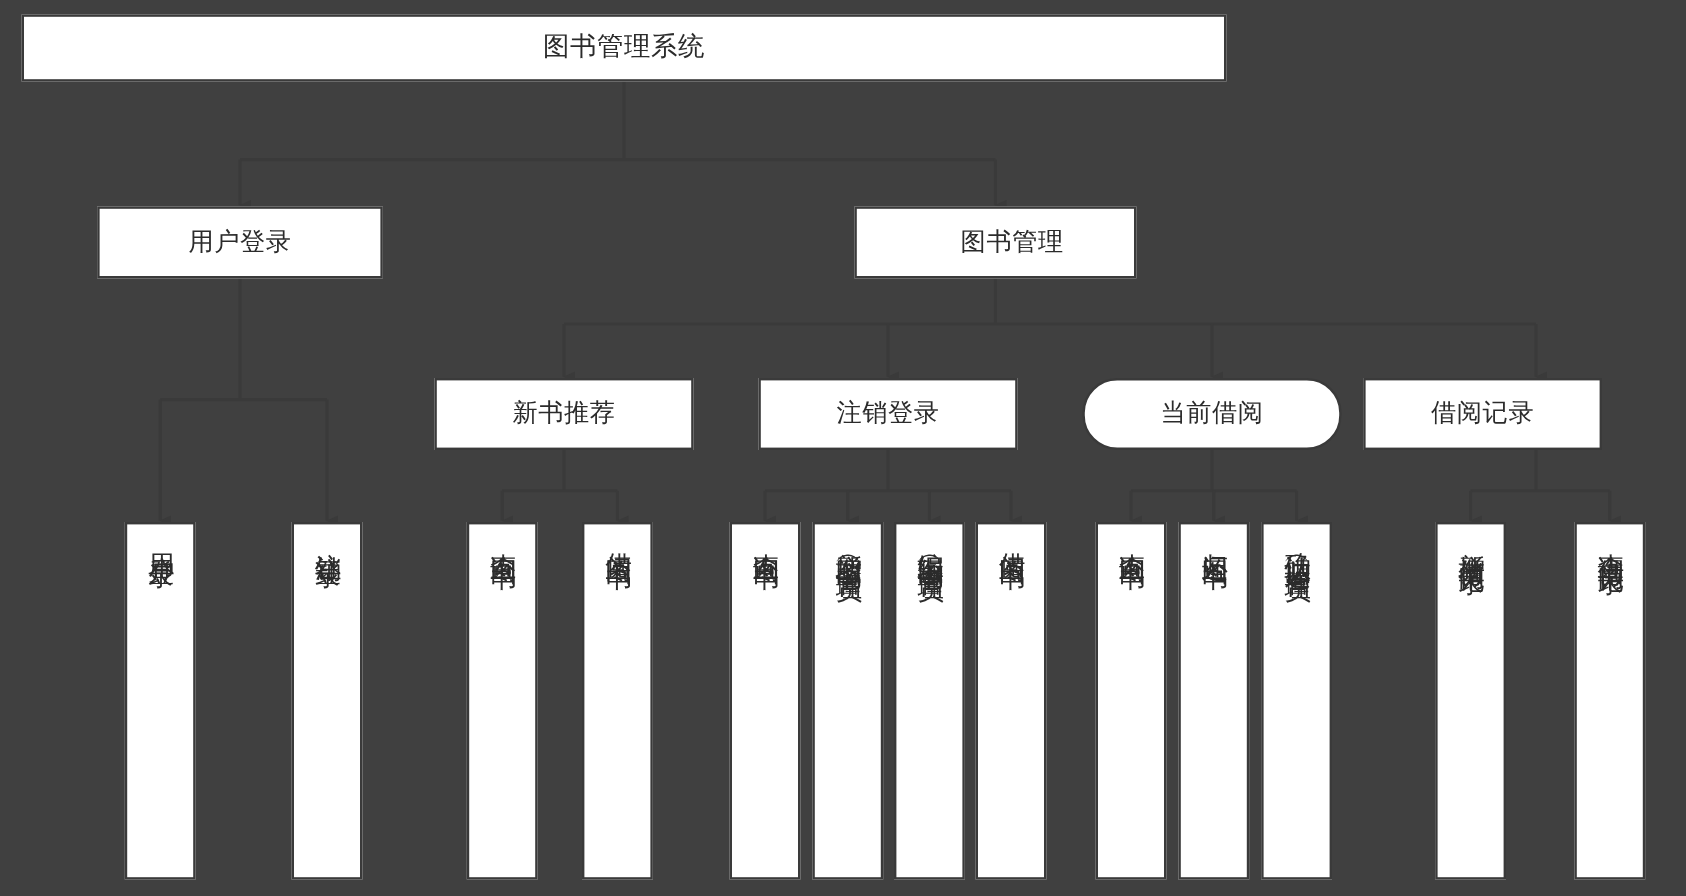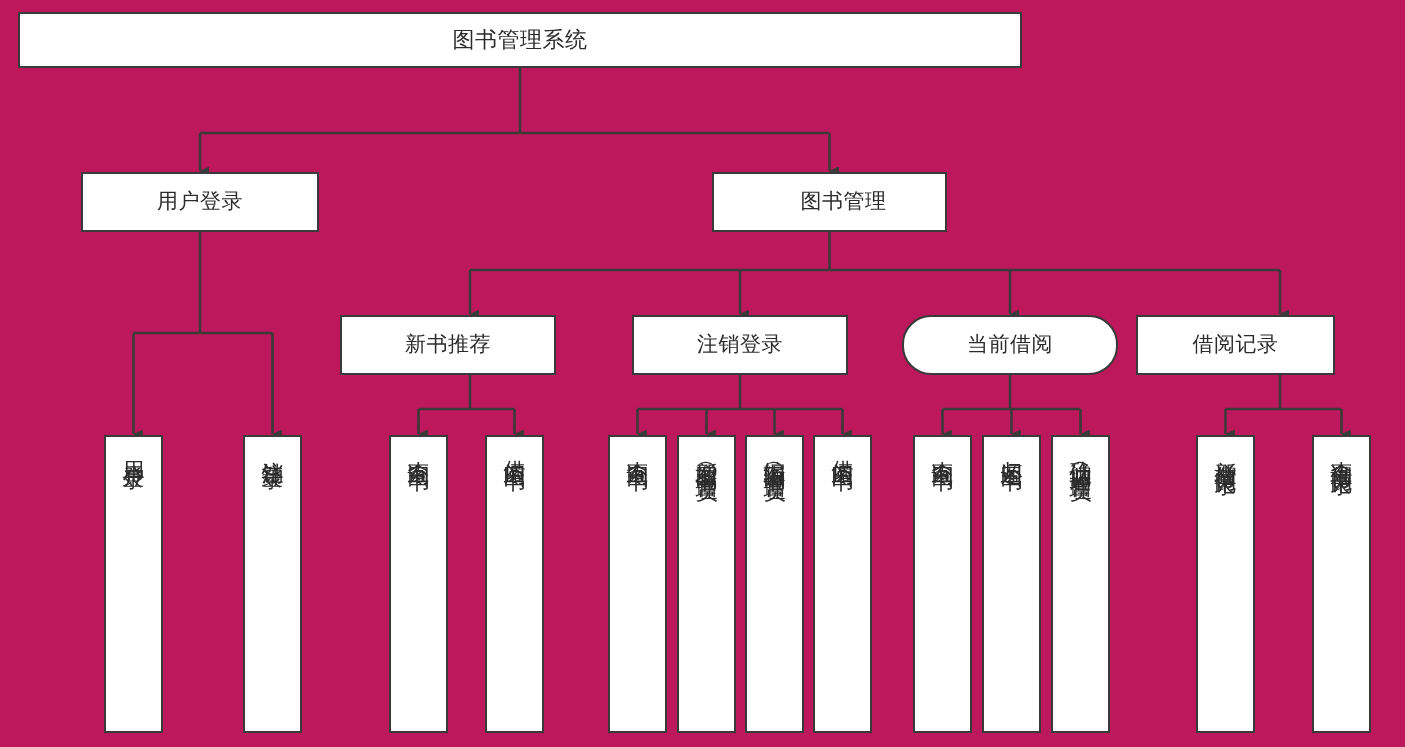--- a/index.html
+++ b/index.html
@@ -10,21 +10,21 @@
   body {
     width: 1405px;
     height: 747px;
     font-family: "DejaVu Sans", "Liberation Sans", sans-serif;
     overflow: hidden;
   }
   #diagram-root {
     position: relative;
     width: 1405px;
     height: 747px;
-    background: #be185d;
+    background: #404040;
   }
   svg#connectors {
     position: absolute;
     left: 0;
     top: 0;
     width: 1405px;
     height: 747px;
   }
   .node {
     position: absolute;
@@ -119,21 +119,21 @@
   <div id="node-layer">
       <div class="node horizontal root" style="left: 18px; top: 12px; width: 1004px; height: 56px;">
         <span class="node-label">图书管理系统</span>
       </div>
       <div class="node horizontal" style="left: 81px; top: 172px; width: 238px; height: 60px;">
         <span class="node-label">用户登录</span>
       </div>
       <div class="node horizontal" style="left: 712px; top: 172px; width: 235px; height: 60px; padding-left: 28px;">
         <span class="node-label">图书管理</span>
       </div>
-      <div class="node horizontal" style="left: 340px; top: 315px; width: 216px; height: 60px;">
+      <div class="node horizontal" style="left: 362px; top: 315px; width: 216px; height: 60px;">
         <span class="node-label">新书推荐</span>
       </div>
       <div class="node horizontal" style="left: 632px; top: 315px; width: 216px; height: 60px;">
         <span class="node-label">注销登录</span>
       </div>
       <div class="node horizontal" style="left: 902px; top: 315px; width: 216px; height: 60px; border-radius: 29px;">
         <span class="node-label">当前借阅</span>
       </div>
       <div class="node horizontal" style="left: 1136px; top: 315px; width: 199px; height: 60px;">
         <span class="node-label">借阅记录</span>

